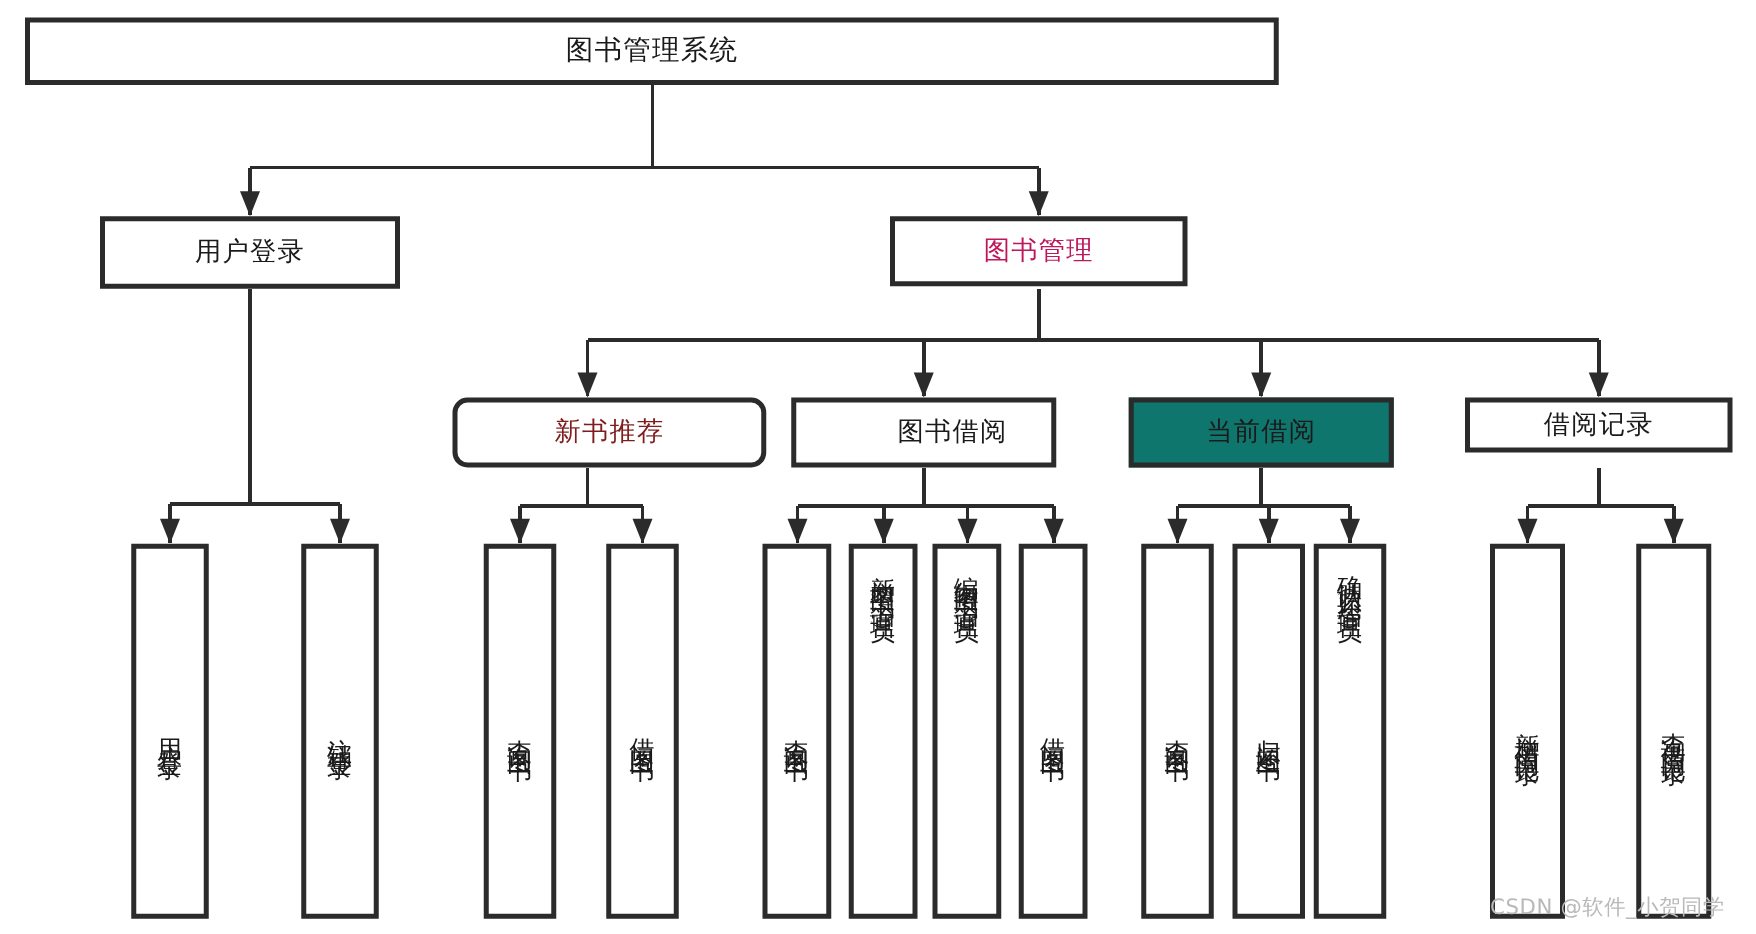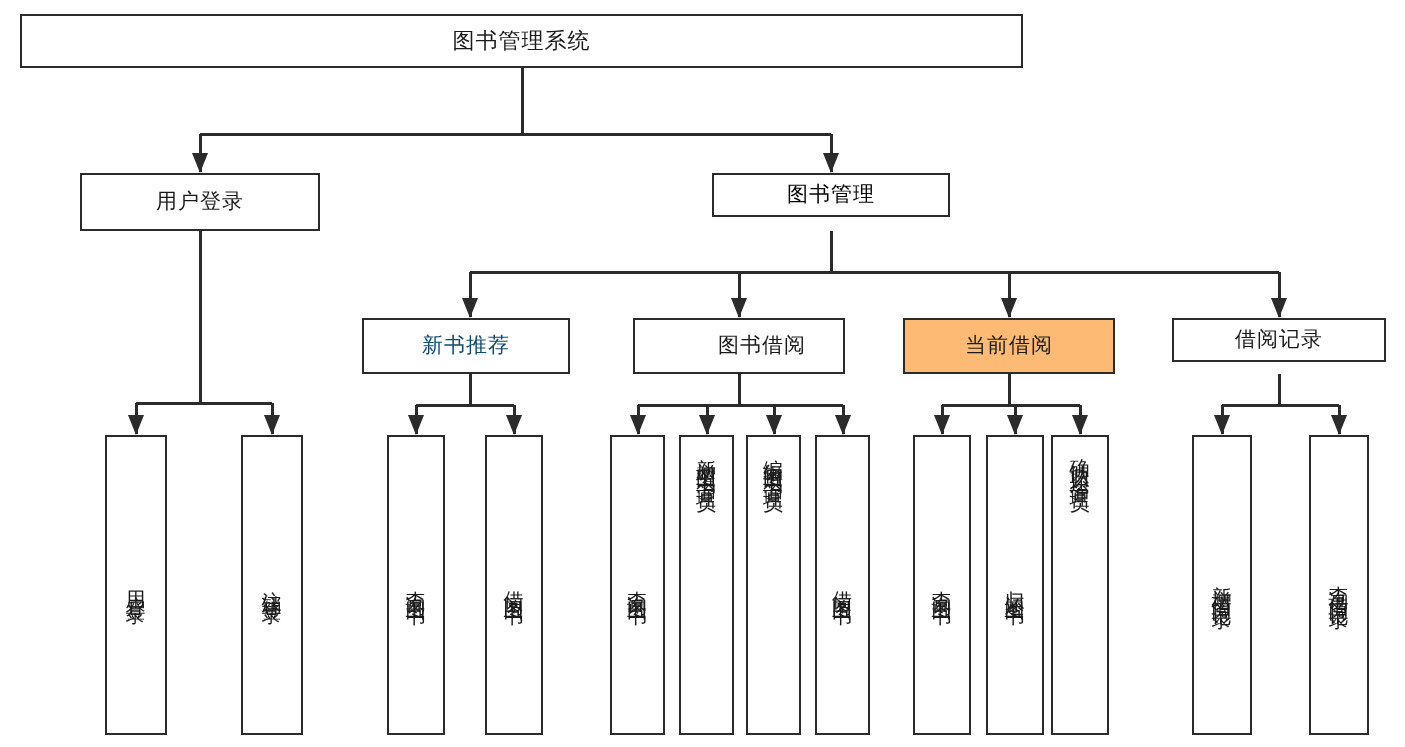--- a/index.html
+++ b/index.html
@@ -22,21 +22,21 @@
     left: 0;
     top: 0;
     width: 1405px;
     height: 747px;
     pointer-events: none;
   }
   .node {
     position: absolute;
     box-sizing: border-box;
     background: #ffffff;
-    border: 2px solid #0369a1;
+    border: 4px solid #0369a1;
     display: flex;
     align-items: center;
     justify-content: center;
     color: #1a1a1a;
   }
   .node .label {
     display: block;
     text-align: center;
     line-height: 1.02;
   }
@@ -136,30 +136,30 @@
       <line x1="1339" y1="405" x2="1339" y2="434" stroke="#2b2b2b" stroke-width="3" shape-rendering="crispEdges"></line>
       <polygon points="1331,415 1347,415 1339,435" fill="#2b2b2b"></polygon>
     </svg>
   <div id="nodes-layer">
       <div class="node horiz root " style="left: 20px; top: 14px; width: 1003px; height: 54px; border-color: rgb(43, 43, 43); background: rgb(255, 255, 255); color: rgb(26, 26, 26);">
         <span class="label">图书管理系统</span>
       </div>
       <div class="node horiz " style="left: 80px; top: 173px; width: 240px; height: 58px; border-color: rgb(43, 43, 43); background: rgb(255, 255, 255); color: rgb(26, 26, 26);">
         <span class="label">用户登录</span>
       </div>
-      <div class="node horiz " style="left: 712px; top: 173px; width: 238px; height: 44px; border-color: rgb(43, 43, 43); background: rgb(255, 255, 255); color: #000000;">
+      <div class="node horiz " style="left: 712px; top: 173px; width: 238px; height: 56px; border-color: rgb(43, 43, 43); background: rgb(255, 255, 255); color: #be185d;">
         <span class="label">图书管理</span>
       </div>
-      <div class="node horiz " style="left: 362px; top: 318px; width: 208px; height: 56px; border-color: rgb(43, 43, 43); background: rgb(255, 255, 255); color: #0c4a6e;">
+      <div class="node horiz " style="left: 362px; top: 318px; width: 251px; height: 56px; border-color: rgb(43, 43, 43); background: rgb(255, 255, 255); color: #7f1d1d; border-radius: 12px;">
         <span class="label">新书推荐</span>
       </div>
       <div class="node horiz " style="left: 633px; top: 318px; width: 212px; height: 56px; border-color: rgb(43, 43, 43); background: rgb(255, 255, 255); color: rgb(26, 26, 26); padding-left: 46px;">
         <span class="label">图书借阅</span>
       </div>
-      <div class="node horiz " style="left: 903px; top: 318px; width: 212px; height: 56px; border-color: rgb(43, 43, 43); background: #fdba74; color: rgb(26, 26, 26);">
+      <div class="node horiz " style="left: 903px; top: 318px; width: 212px; height: 56px; border-color: rgb(43, 43, 43); background: #0f766e; color: rgb(26, 26, 26);">
         <span class="label">当前借阅</span>
       </div>
       <div class="node horiz " style="left: 1172px; top: 318px; width: 214px; height: 44px; border-color: rgb(43, 43, 43); background: rgb(255, 255, 255); color: rgb(26, 26, 26);">
         <span class="label">借阅记录</span>
       </div>
       <div class="node vert mid" style="left: 105px; top: 435px; width: 62px; height: 300px; border-color: rgb(43, 43, 43); background: rgb(255, 255, 255); color: rgb(26, 26, 26);">
         <span class="label">用户登录</span>
       </div>
       <div class="node vert mid" style="left: 241px; top: 435px; width: 62px; height: 300px; border-color: rgb(43, 43, 43); background: rgb(255, 255, 255); color: rgb(26, 26, 26);">
         <span class="label">注销登录</span>
@@ -191,13 +191,14 @@
       <div class="node vert top" style="left: 1051px; top: 435px; width: 58px; height: 300px; border-color: rgb(43, 43, 43); background: rgb(255, 255, 255); color: rgb(26, 26, 26);">
         <span class="label">确认归还（管理员）</span>
       </div>
       <div class="node vert mid" style="left: 1192px; top: 435px; width: 60px; height: 300px; border-color: rgb(43, 43, 43); background: rgb(255, 255, 255); color: rgb(26, 26, 26);">
         <span class="label">新增借阅记录</span>
       </div>
       <div class="node vert mid" style="left: 1309px; top: 435px; width: 60px; height: 300px; border-color: rgb(43, 43, 43); background: rgb(255, 255, 255); color: rgb(26, 26, 26);">
         <span class="label">查询借阅记录</span>
       </div>
     </div>
+  <div class="watermark" style="left:1192px; top:714px;">CSDN @软件_小贺同学</div>
 </div>
 
 </body></html>

